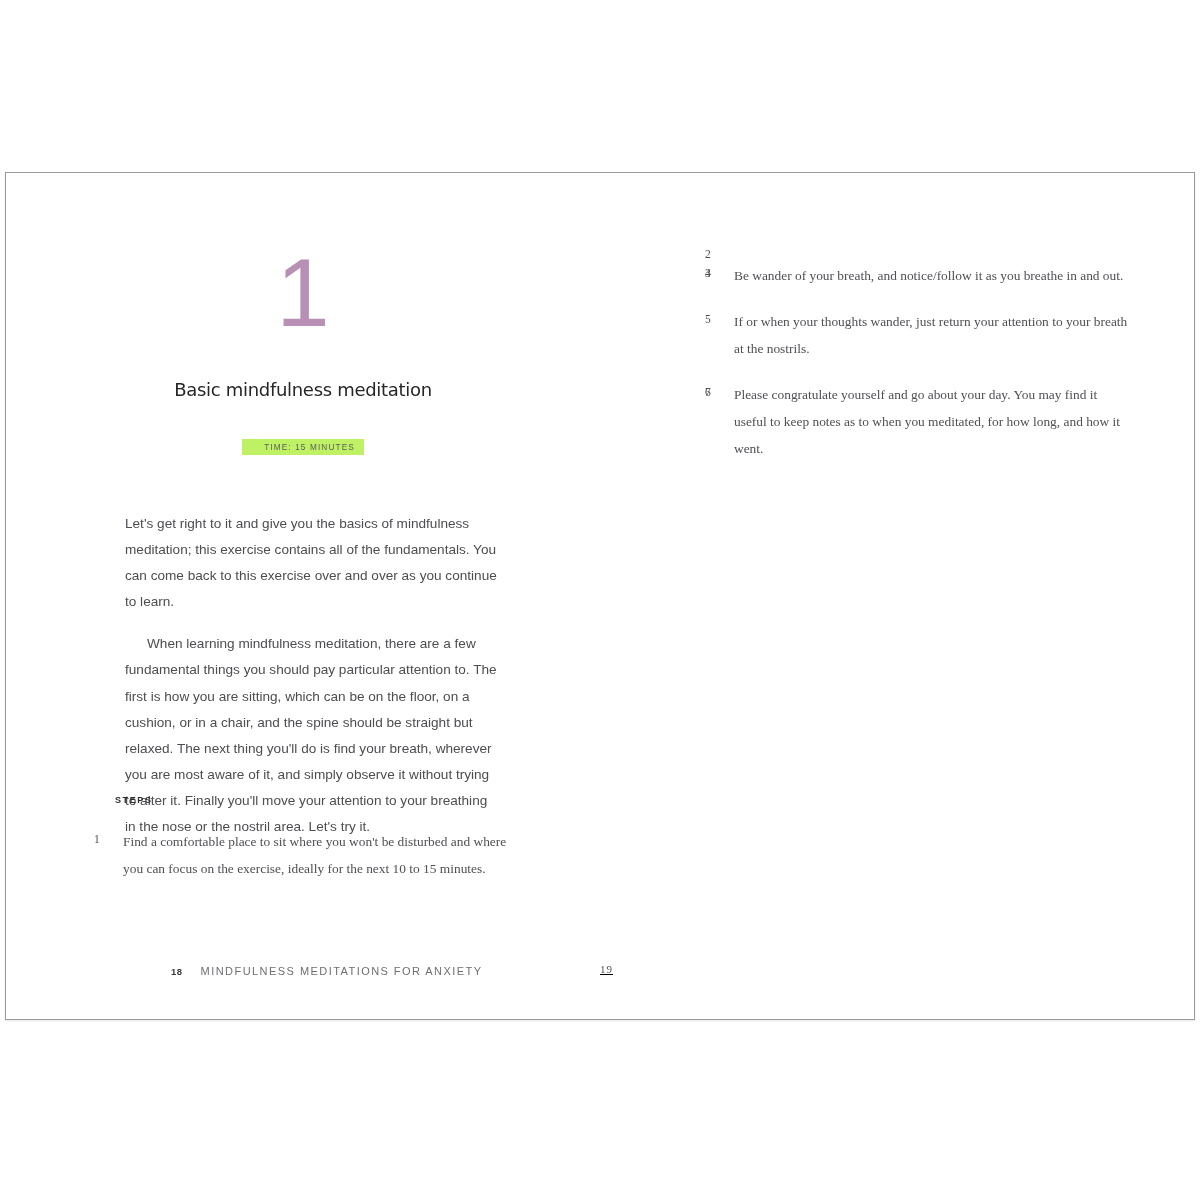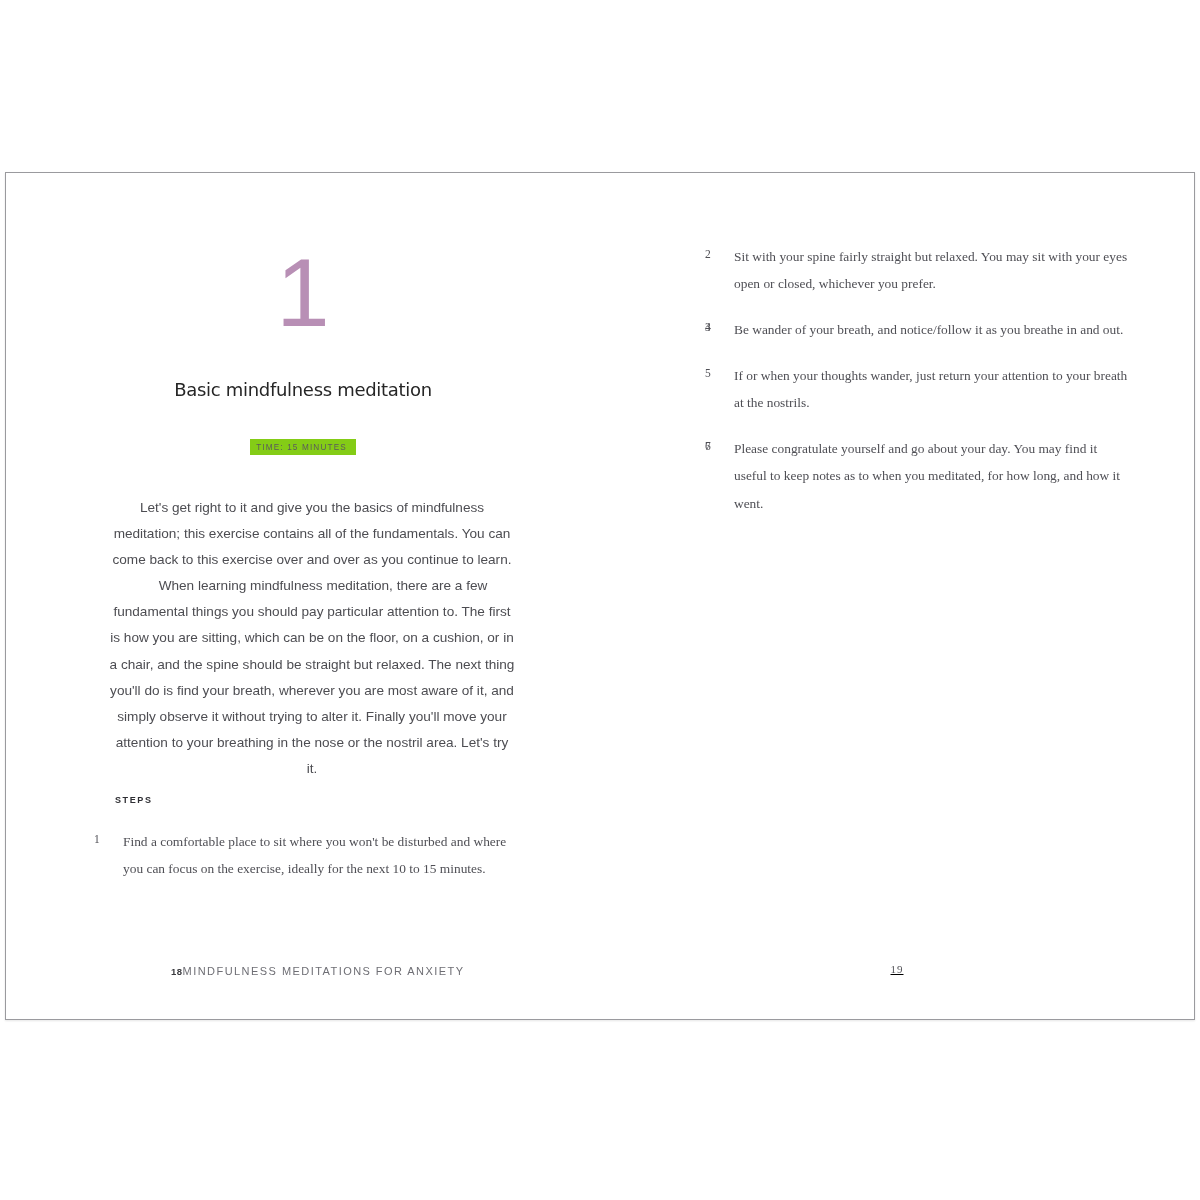--- a/index.html
+++ b/index.html
@@ -67,44 +67,44 @@
 
   .time-badge-wrap {
     position: absolute;
     left: 0;
     right: 0;
     top: 263px;
     text-align: center;
   }
   .time-badge {
     display: inline-block;
-    background: #84cc16;
+    background: #bef264;
     color: #5b5b5b;
     font-family: "Liberation Sans", sans-serif;
     font-size: 8.2px;
     letter-spacing: 1.15px;
     font-weight: 400;
-    padding: 4px 9px 3px 6px;
+    padding: 4px 9px 3px 22px;
     text-transform: uppercase;
     text-align: center;
   }
 
   .intro-block {
     position: absolute;
     left: 103px;
     top: 322px;
     width: 406px;
   }
   .intro-para {
-    margin: 0;
+    margin: 16px;
     font-family: "Liberation Sans", sans-serif;
     font-size: 13.6px;
     line-height: 1.92;
     color: #4d4d52;
-    text-align: center;
+    text-align: left;
   }
   .intro-para + .intro-para { text-indent: 22px; }
 
   .steps-heading {
     position: absolute;
     left: 109px;
     top: 622px;
     font-family: "Liberation Sans", sans-serif;
     font-size: 9px;
     font-weight: bold;
@@ -152,41 +152,42 @@
     width: 428px;
   }
 
   
   .footer-left {
     position: absolute;
     left: 165px;
     bottom: 42px;
     display: flex;
     align-items: baseline;
+    gap: 18px;
   }
   .folio {
     font-family: "Liberation Sans", sans-serif;
     font-size: 9.5px;
     font-weight: bold;
     color: #3a3a3e;
     letter-spacing: 0.5px;
   }
   .running-head {
     font-family: "Liberation Sans", sans-serif;
     font-size: 11px;
     letter-spacing: 1.45px;
     color: #6e6e74;
     text-transform: uppercase;
   }
   .footer-right {
     position: absolute;
     left: 0;
     right: 0;
     bottom: 42px;
-    text-align: center;
+    text-align: left;
     text-decoration: underline;
   }
   .folio-right {
     font-family: "Liberation Serif", serif;
     font-size: 11px;
     color: #55555a;
     letter-spacing: 1px;
   }
 </style>
 </head>
@@ -222,21 +223,20 @@
       <span class="folio">18</span>
       <span class="running-head">MINDFULNESS MEDITATIONS FOR ANXIETY</span>
     </div>
   </div>
 
   <div class="page" id="page-right">
 
     <ol class="step-list" id="right-steps">
       <li class="step-item">
         <span class="step-num">2</span>
-        <span class="step-text">Sit with your spine fairly straight but relaxed. You may sit with your eyes open or closed, whichever you prefer.</span>
       </li>
       <li class="step-item">
         <span class="step-num">3</span>
       </li>
       <li class="step-item">
         <span class="step-num">4</span>
         <span class="step-text">Be wander of your breath, and notice/follow it as you breathe in and out.</span>
       </li>
       <li class="step-item">
         <span class="step-num">5</span>

